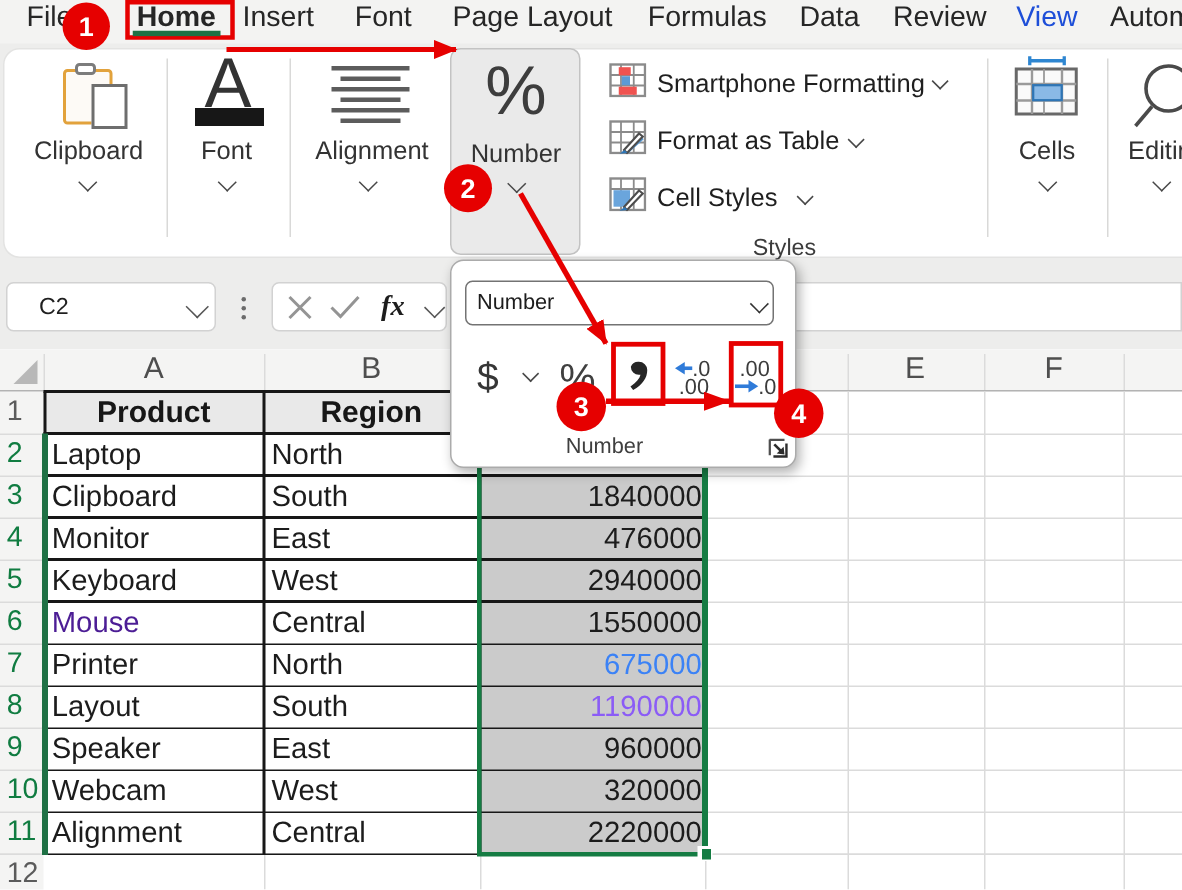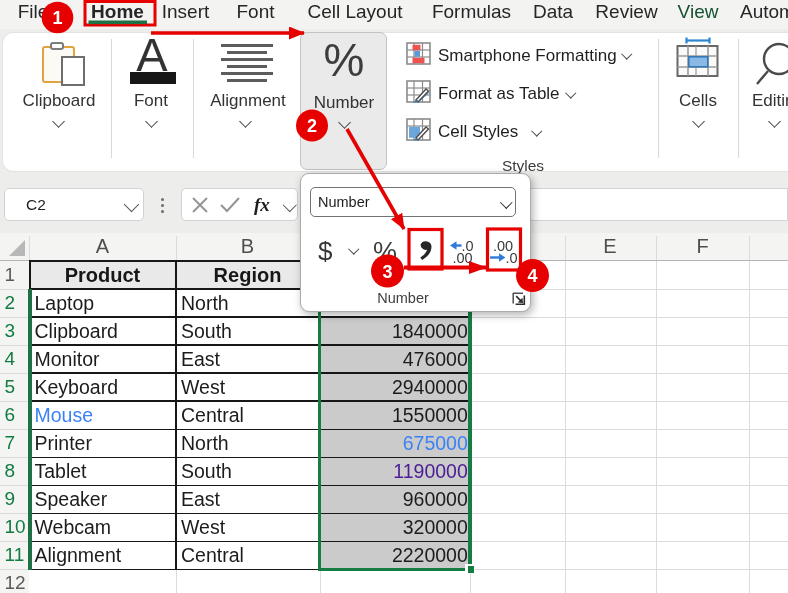--- a/index.html
+++ b/index.html
@@ -9,25 +9,25 @@
   .gl{position:absolute;background:#dbdbdb;}
   .blk{position:absolute;background:#171717;}
 </style></head><body>
 
 <div class="ab" style="left:0;top:0;width:788px;height:233px;background:#ededec;"></div>
 <div class="ab" style="left:0;top:0;width:788px;height:29px;background:#f3f3f2;"></div>
 <div class="ab" style="left:-32.0px;top:-1px;width:130px;height:26px;line-height:26px;text-align:center;font-size:19px;font-weight:400;color:#262626;">File</div>
 <div class="ab" style="left:52.5px;top:-1px;width:130px;height:26px;line-height:26px;text-align:center;font-size:19px;font-weight:700;color:#262626;">Home</div>
 <div class="ab" style="left:120.5px;top:-1px;width:130px;height:26px;line-height:26px;text-align:center;font-size:19px;font-weight:400;color:#262626;">Insert</div>
 <div class="ab" style="left:190.5px;top:-1px;width:130px;height:26px;line-height:26px;text-align:center;font-size:19px;font-weight:400;color:#262626;">Font</div>
-<div class="ab" style="left:290.0px;top:-1px;width:130px;height:26px;line-height:26px;text-align:center;font-size:19px;font-weight:400;color:#262626;">Cell Layout</div>
+<div class="ab" style="left:290.0px;top:-1px;width:130px;height:26px;line-height:26px;text-align:center;font-size:19px;font-weight:400;color:#262626;">Page Layout</div>
 <div class="ab" style="left:406.5px;top:-1px;width:130px;height:26px;line-height:26px;text-align:center;font-size:19px;font-weight:400;color:#262626;">Formulas</div>
 <div class="ab" style="left:488.0px;top:-1px;width:130px;height:26px;line-height:26px;text-align:center;font-size:19px;font-weight:400;color:#262626;">Data</div>
 <div class="ab" style="left:561.5px;top:-1px;width:130px;height:26px;line-height:26px;text-align:center;font-size:19px;font-weight:400;color:#262626;">Review</div>
-<div class="ab" style="left:633.0px;top:-1px;width:130px;height:26px;line-height:26px;text-align:center;font-size:19px;font-weight:400;color:#14532d;">View</div>
+<div class="ab" style="left:633.0px;top:-1px;width:130px;height:26px;line-height:26px;text-align:center;font-size:19px;font-weight:400;color:#1d4ed8;">View</div>
 <div class="ab" style="left:740px;top:-1px;width:80px;height:26px;line-height:26px;font-size:19px;color:#262626;white-space:nowrap;">Automate</div>
 <div class="ab" style="left:3px;top:33px;width:787px;height:138px;background:#fff;border-radius:10px 0 0 10px;box-shadow:0 0 0 1px #e3e3e2;"></div>
 <div class="ab" style="left:110.5px;top:39px;width:1px;height:119px;background:#d9d9d8;"></div>
 <div class="ab" style="left:193px;top:39px;width:1px;height:119px;background:#d9d9d8;"></div>
 <div class="ab" style="left:658px;top:39px;width:1px;height:119px;background:#d9d9d8;"></div>
 <div class="ab" style="left:738px;top:39px;width:1px;height:119px;background:#d9d9d8;"></div>
 <div class="ab" style="left:42px;top:45.5px;width:29px;height:33px;border:2.4px solid #e2a23c;border-radius:3px;background:#fdfaf6;"></div>
 <div class="ab" style="left:50px;top:41.5px;width:14px;height:8px;border:2px solid #7c7c7c;border-radius:3px;background:#fff;box-sizing:border-box;"></div>
 <div class="ab" style="left:61px;top:56px;width:20px;height:26px;background:#fff;border:2px solid #6e6e6e;"></div>
 <div class="ab" style="left:15px;top:91px;width:88px;height:16px;text-align:center;font-size:17px;color:#333;">Clipboard</div>
@@ -208,29 +208,29 @@
 <div class="ab" style="left:181px;top:288.6px;height:28px;line-height:28px;font-size:19.5px;color:#1c1c1c;">North</div>
 <div class="ab" style="left:34.5px;top:316.6px;height:28px;line-height:28px;font-size:19.5px;color:#1c1c1c;">Clipboard</div>
 <div class="ab" style="left:181px;top:316.6px;height:28px;line-height:28px;font-size:19.5px;color:#1c1c1c;">South</div>
 <div class="ab" style="left:320px;top:316.6px;width:147.8px;height:28px;line-height:28px;text-align:right;font-size:19.5px;color:#1c1c1c;">1840000</div>
 <div class="ab" style="left:34.5px;top:344.6px;height:28px;line-height:28px;font-size:19.5px;color:#1c1c1c;">Monitor</div>
 <div class="ab" style="left:181px;top:344.6px;height:28px;line-height:28px;font-size:19.5px;color:#1c1c1c;">East</div>
 <div class="ab" style="left:320px;top:344.6px;width:147.8px;height:28px;line-height:28px;text-align:right;font-size:19.5px;color:#1c1c1c;">476000</div>
 <div class="ab" style="left:34.5px;top:372.7px;height:28px;line-height:28px;font-size:19.5px;color:#1c1c1c;">Keyboard</div>
 <div class="ab" style="left:181px;top:372.7px;height:28px;line-height:28px;font-size:19.5px;color:#1c1c1c;">West</div>
 <div class="ab" style="left:320px;top:372.7px;width:147.8px;height:28px;line-height:28px;text-align:right;font-size:19.5px;color:#1c1c1c;">2940000</div>
-<div class="ab" style="left:34.5px;top:400.8px;height:28px;line-height:28px;font-size:19.5px;color:#3b82f6;">Mouse</div>
+<div class="ab" style="left:34.5px;top:400.8px;height:28px;line-height:28px;font-size:19.5px;color:#4c1d95;">Mouse</div>
 <div class="ab" style="left:181px;top:400.8px;height:28px;line-height:28px;font-size:19.5px;color:#1c1c1c;">Central</div>
 <div class="ab" style="left:320px;top:400.8px;width:147.8px;height:28px;line-height:28px;text-align:right;font-size:19.5px;color:#1c1c1c;">1550000</div>
 <div class="ab" style="left:34.5px;top:428.8px;height:28px;line-height:28px;font-size:19.5px;color:#1c1c1c;">Printer</div>
 <div class="ab" style="left:181px;top:428.8px;height:28px;line-height:28px;font-size:19.5px;color:#1c1c1c;">North</div>
 <div class="ab" style="left:320px;top:428.8px;width:147.8px;height:28px;line-height:28px;text-align:right;font-size:19.5px;color:#3b82f6;">675000</div>
-<div class="ab" style="left:34.5px;top:456.9px;height:28px;line-height:28px;font-size:19.5px;color:#1c1c1c;">Tablet</div>
+<div class="ab" style="left:34.5px;top:456.9px;height:28px;line-height:28px;font-size:19.5px;color:#1c1c1c;">Layout</div>
 <div class="ab" style="left:181px;top:456.9px;height:28px;line-height:28px;font-size:19.5px;color:#1c1c1c;">South</div>
-<div class="ab" style="left:320px;top:456.9px;width:147.8px;height:28px;line-height:28px;text-align:right;font-size:19.5px;color:#4c1d95;">1190000</div>
+<div class="ab" style="left:320px;top:456.9px;width:147.8px;height:28px;line-height:28px;text-align:right;font-size:19.5px;color:#8b5cf6;">1190000</div>
 <div class="ab" style="left:34.5px;top:484.9px;height:28px;line-height:28px;font-size:19.5px;color:#1c1c1c;">Speaker</div>
 <div class="ab" style="left:181px;top:484.9px;height:28px;line-height:28px;font-size:19.5px;color:#1c1c1c;">East</div>
 <div class="ab" style="left:320px;top:484.9px;width:147.8px;height:28px;line-height:28px;text-align:right;font-size:19.5px;color:#1c1c1c;">960000</div>
 <div class="ab" style="left:34.5px;top:513.0px;height:28px;line-height:28px;font-size:19.5px;color:#1c1c1c;">Webcam</div>
 <div class="ab" style="left:181px;top:513.0px;height:28px;line-height:28px;font-size:19.5px;color:#1c1c1c;">West</div>
 <div class="ab" style="left:320px;top:513.0px;width:147.8px;height:28px;line-height:28px;text-align:right;font-size:19.5px;color:#1c1c1c;">320000</div>
 <div class="ab" style="left:34.5px;top:541.0px;height:28px;line-height:28px;font-size:19.5px;color:#1c1c1c;">Alignment</div>
 <div class="ab" style="left:181px;top:541.0px;height:28px;line-height:28px;font-size:19.5px;color:#1c1c1c;">Central</div>
 <div class="ab" style="left:320px;top:541.0px;width:147.8px;height:28px;line-height:28px;text-align:right;font-size:19.5px;color:#1c1c1c;">2220000</div>
 <div class="ab" style="left:318.1px;top:287.2px;width:3.2px;height:283.0px;background:#157c43;"></div>

